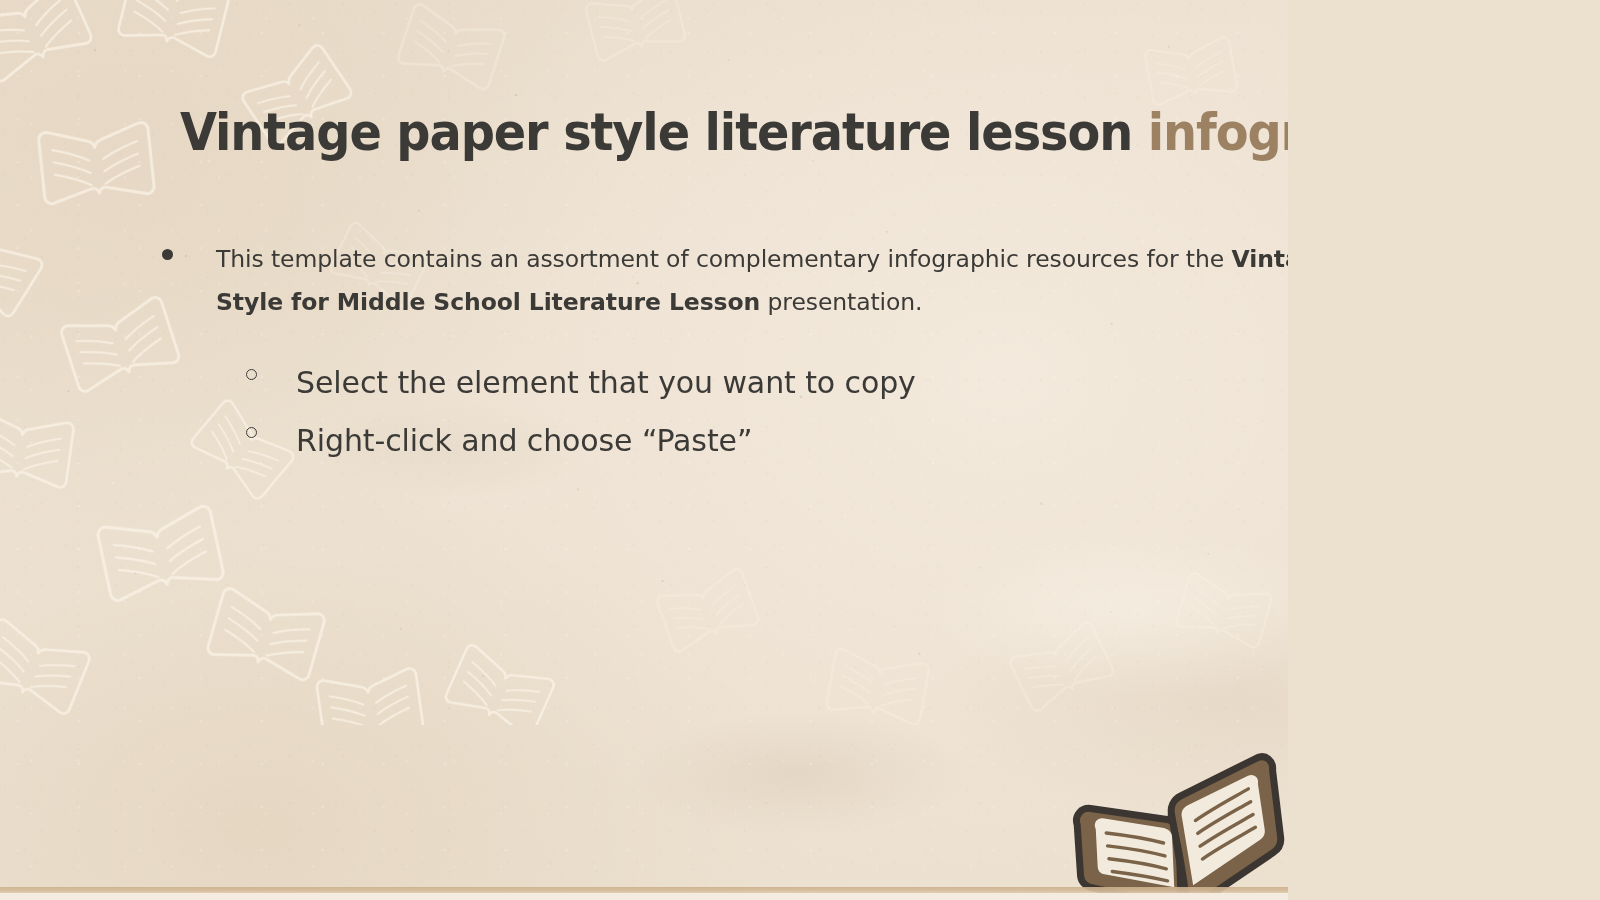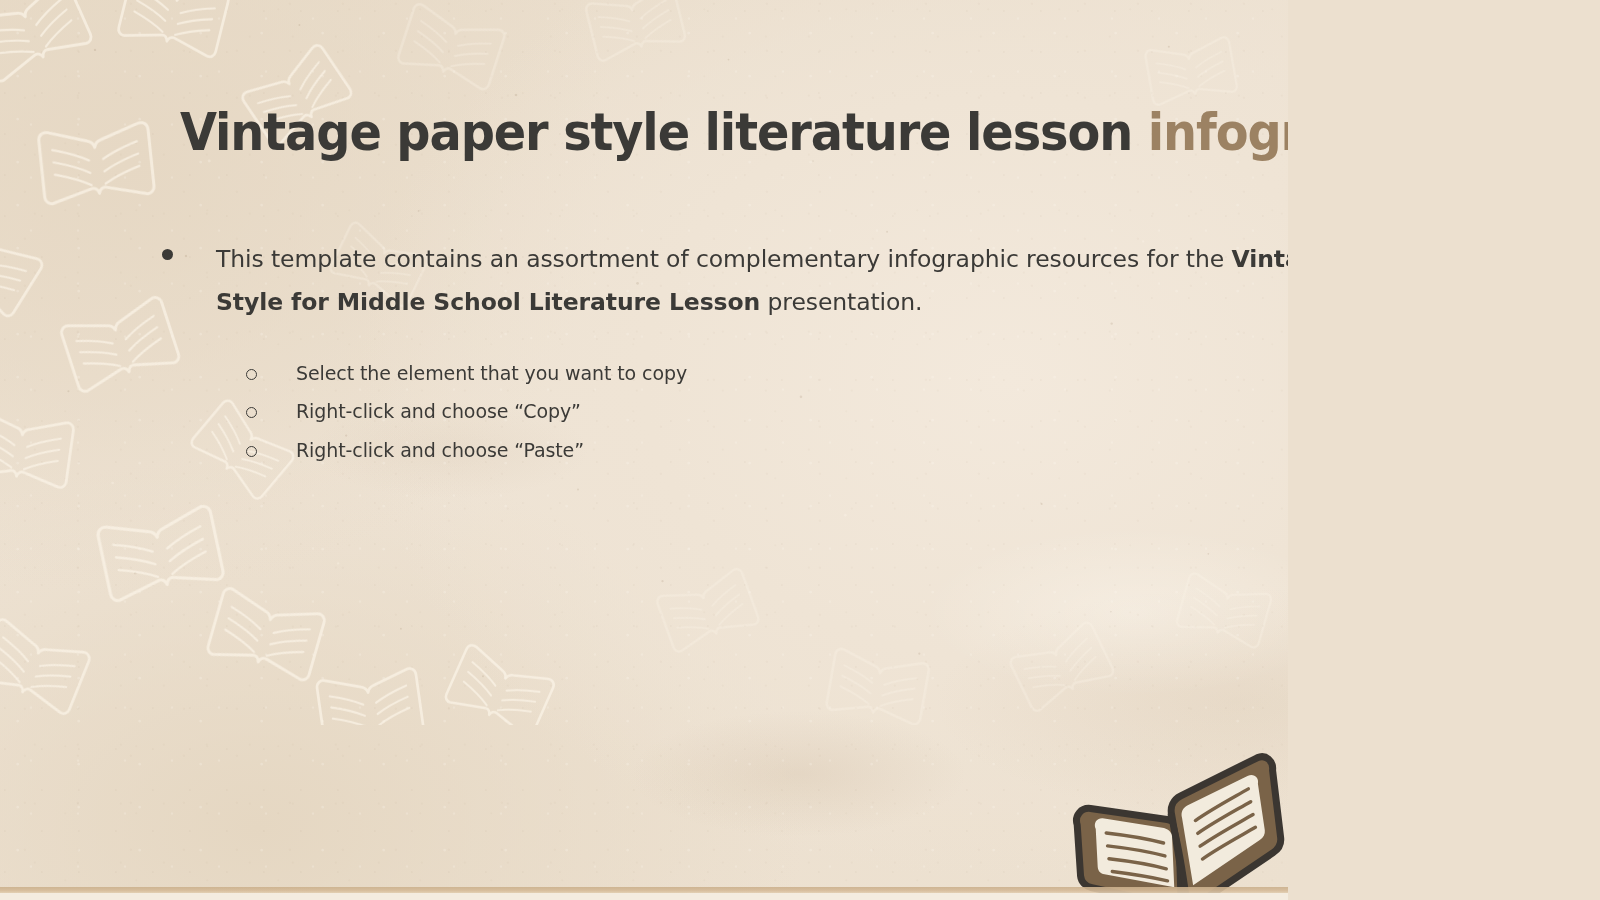--- a/index.html
+++ b/index.html
@@ -158,21 +158,21 @@
     margin-bottom: 4px;
   }
   .sub-marker {
     flex: 0 0 auto;
     width: 62px;
     padding-top: 13px;
   }
   .sub-text {
     flex: 1 1 auto;
     font-family: "DejaVu Sans", sans-serif;
-    font-size: 19px;
+    font-size: 30px;
     line-height: 1.82;
     color: #3b3a37;
     letter-spacing: -0.1px;
     white-space: nowrap;
   }
 
   
   .bottom-strip {
     position: absolute;
     left: 0;
@@ -312,26 +312,20 @@
         <div class="sub-row">
           <span class="sub-marker">
               <i class="dot-hollow"></i>
             </span>
           <p class="sub-text">Select the element that you want to copy</p>
         </div>
         <div class="sub-row">
           <span class="sub-marker">
               <i class="dot-hollow"></i>
             </span>
-          <p class="sub-text">Right-click and choose “Copy”</p>
-        </div>
-        <div class="sub-row">
-          <span class="sub-marker">
-              <i class="dot-hollow"></i>
-            </span>
           <p class="sub-text">Right-click and choose “Paste”</p>
         </div>
       </div>
 
     </div>
   </div>
 
   <svg class="corner-book" viewBox="0 0 230 150">
     <g transform="translate(8,6) rotate(-6 110 75)">
 

